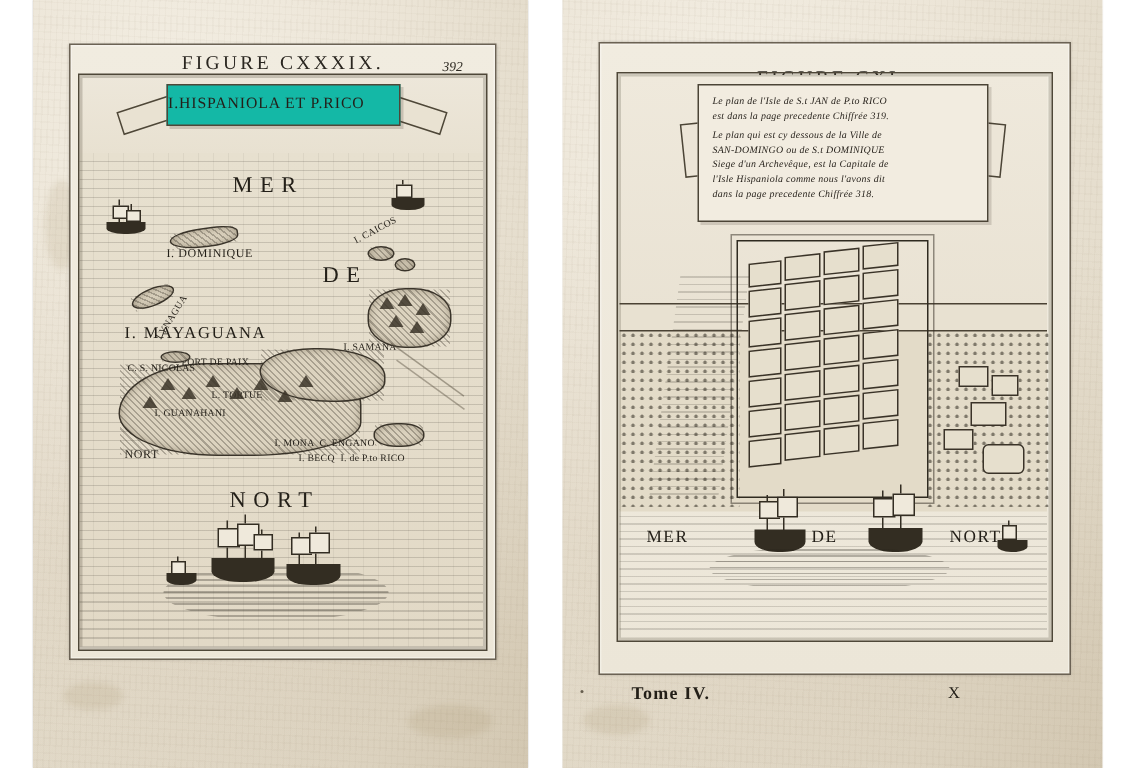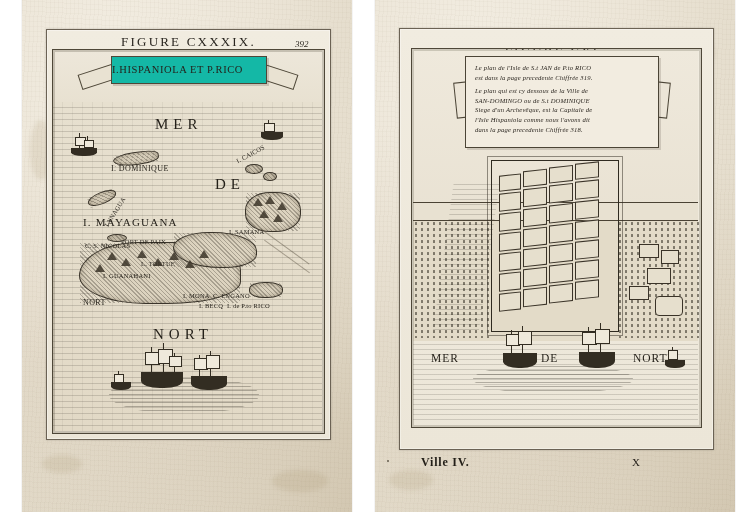--- a/index.html
+++ b/index.html
@@ -513,16 +513,16 @@
     <div class="ship" style="left:262px; top:312px; width:20px; height:22px;">
       <div class="mast" style="left:7px; height:14px;"></div>
       <div class="sail" style="left:3px; top:4px; width:8px; height:8px;"></div>
       <div class="hull"></div>
     </div>
     <div class="waves" style="left:70px; top:330px; width:160px; height:30px;"></div>
 
     <div class="view-frame"></div>
   </div>
 
-  <div class="tome" style="left:421px; top:455px;">Ville IV.</div>
+  <div class="tome" style="left:421px; top:455px;">Tome IV.</div>
   <div class="mark-x" style="left:632px; top:456px;">X</div>
 
 </div>
 
 </body></html>

